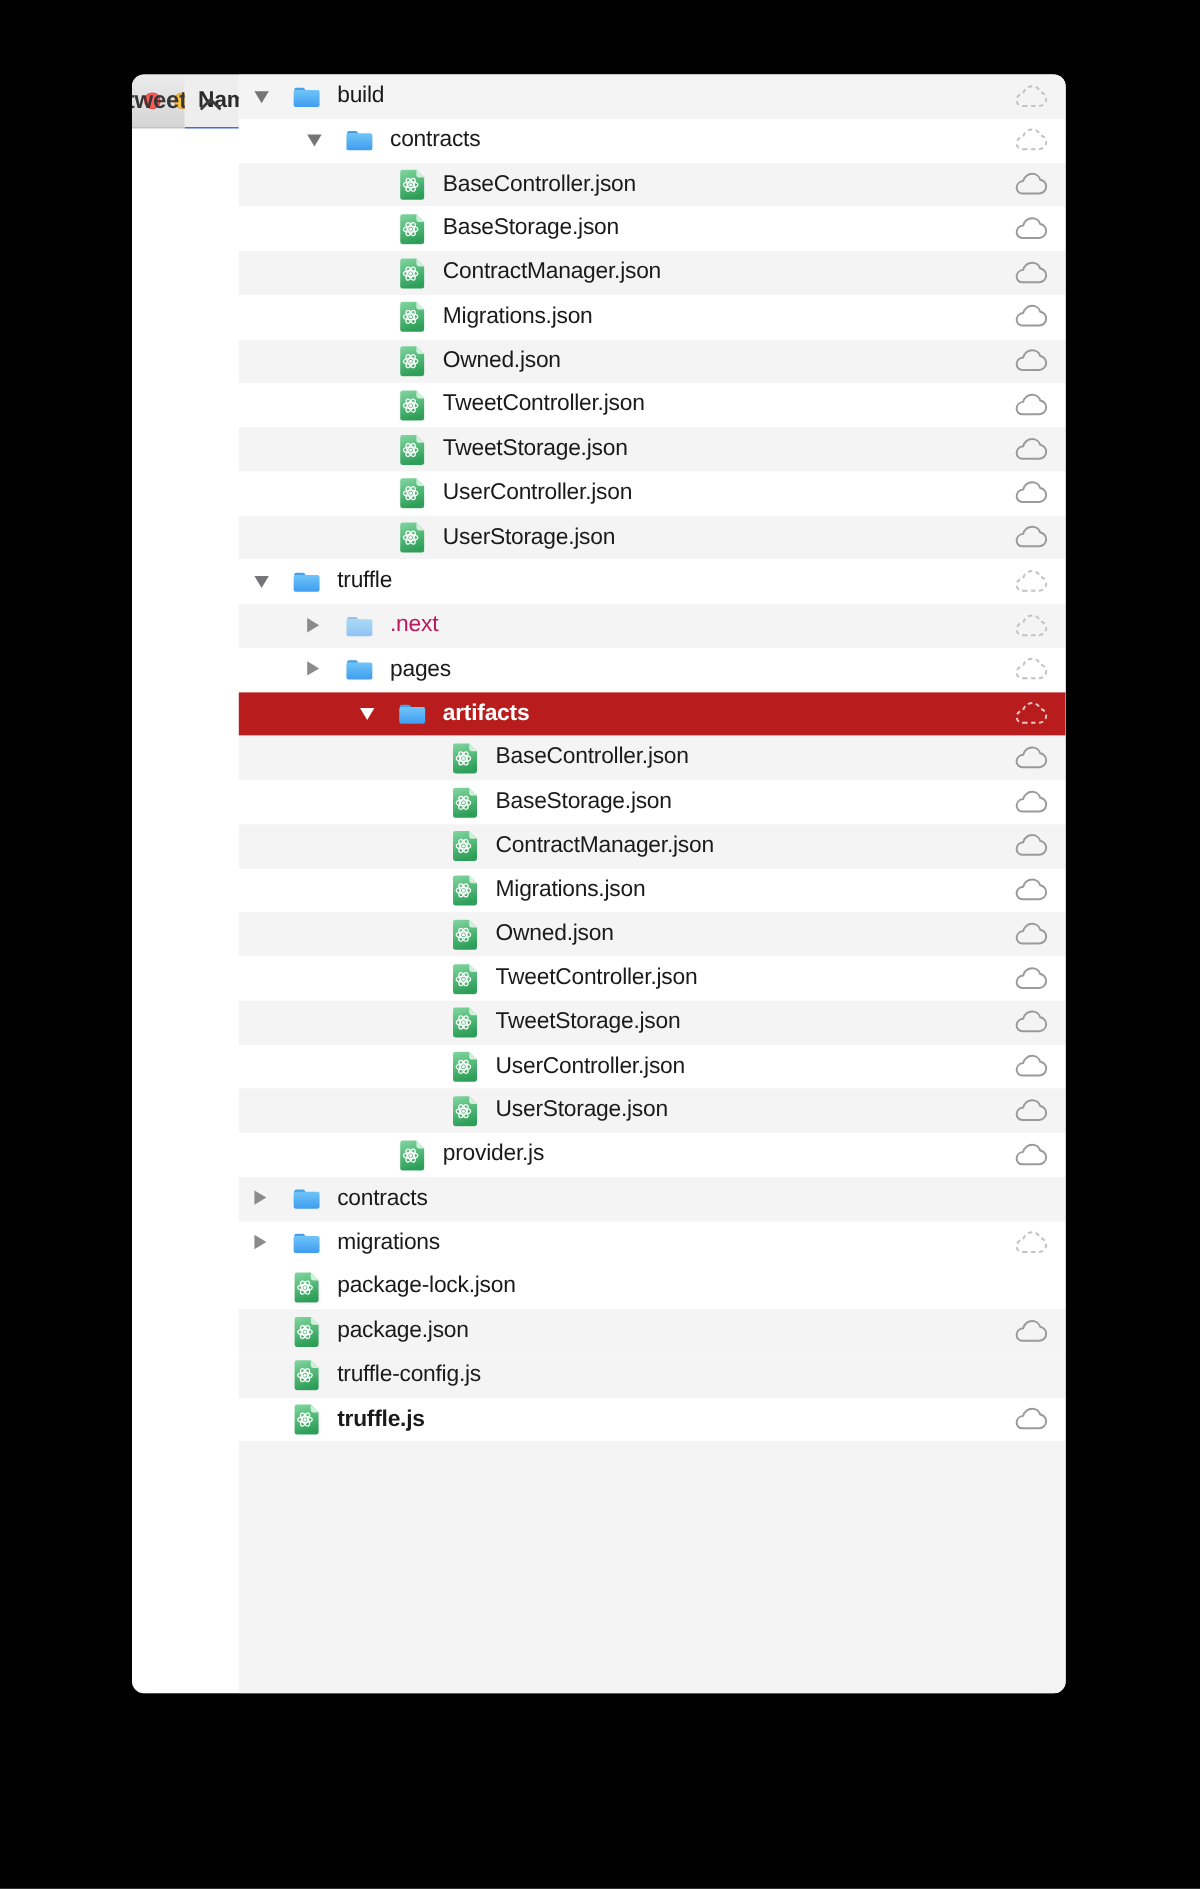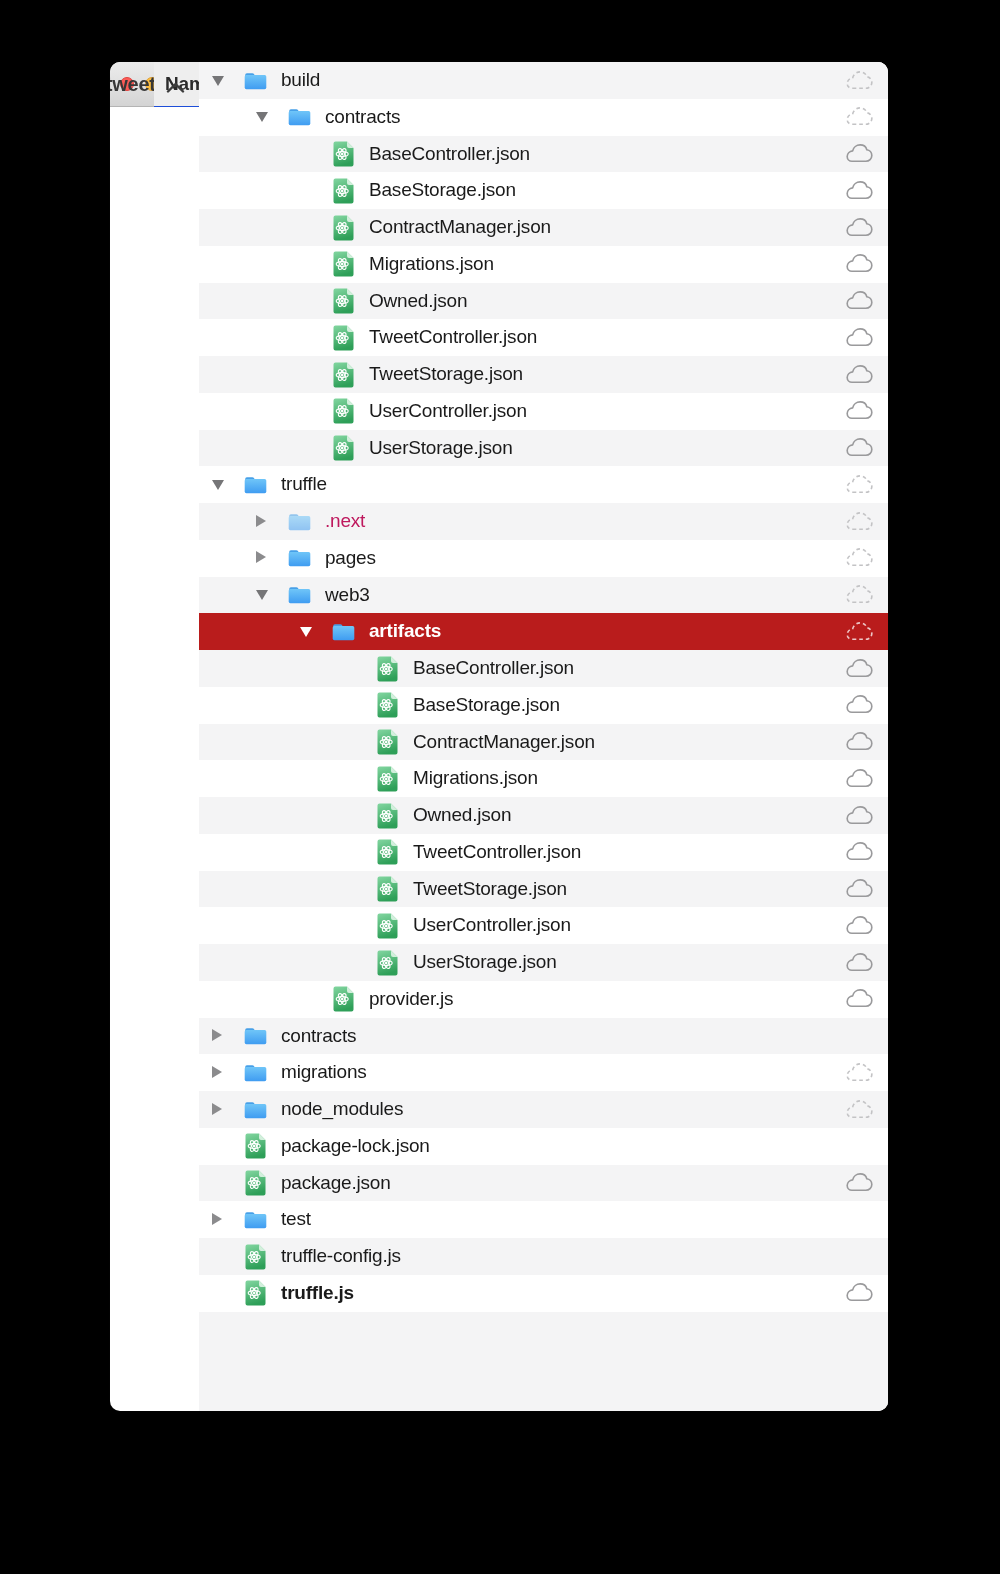--- a/index.html
+++ b/index.html
@@ -364,31 +364,20 @@
         <span class="tri closed" style="left: 56.5px;"></span>
         <span class="icon-slot" style="left: 89px; top: 9.5px;"><svg width="23" height="18" viewBox="0 0 23 18">
     <path d="M1.2,5 V2.9 a1.7,1.7 0 0 1 1.7,-1.7 h5.5 a1.7,1.7 0 0 1 1.35,.67 l1,1.3 z" fill="#47a0e8"></path>
     <rect x="0.7" y="3.1" width="21.6" height="14.1" rx="1.7" fill="url(#fgrad)"></rect>
   </svg></span>
         <span class="label" style="left: 126px;">pages</span>
         <span class="cloud dashed"><svg width="31" height="22" viewBox="0 0 34 24">
     <path d="M9.5,20 h14.5 c3.6,0 6.5,-2.9 6.5,-6.4 c0,-3.2 -2.4,-5.9 -5.5,-6.3 C24.2,4.2 21.2,2 17.7,2 c-4,0 -7.4,2.8 -8.2,6.6 C6,9 3.5,11.6 3.5,14.8 c0,2.9 2.3,5.2 5.2,5.2 Z"></path>
   </svg></span>
       </div>
-      <div class="row odd">
-        <span class="tri open" style="left: 56.5px;"></span>
-        <span class="icon-slot" style="left: 89px; top: 9.5px;"><svg width="23" height="18" viewBox="0 0 23 18">
-    <path d="M1.2,5 V2.9 a1.7,1.7 0 0 1 1.7,-1.7 h5.5 a1.7,1.7 0 0 1 1.35,.67 l1,1.3 z" fill="#47a0e8"></path>
-    <rect x="0.7" y="3.1" width="21.6" height="14.1" rx="1.7" fill="url(#fgrad)"></rect>
-  </svg></span>
-        <span class="label" style="left: 126px;">web3</span>
-        <span class="cloud dashed"><svg width="31" height="22" viewBox="0 0 34 24">
-    <path d="M9.5,20 h14.5 c3.6,0 6.5,-2.9 6.5,-6.4 c0,-3.2 -2.4,-5.9 -5.5,-6.3 C24.2,4.2 21.2,2 17.7,2 c-4,0 -7.4,2.8 -8.2,6.6 C6,9 3.5,11.6 3.5,14.8 c0,2.9 2.3,5.2 5.2,5.2 Z"></path>
-  </svg></span>
-      </div>
       <div class="row even selected">
         <span class="tri open" style="left: 100.5px;"></span>
         <span class="icon-slot" style="left: 133px; top: 9.5px;"><svg width="23" height="18" viewBox="0 0 23 18">
     <path d="M1.2,5 V2.9 a1.7,1.7 0 0 1 1.7,-1.7 h5.5 a1.7,1.7 0 0 1 1.35,.67 l1,1.3 z" fill="#47a0e8"></path>
     <rect x="0.7" y="3.1" width="21.6" height="14.1" rx="1.7" fill="url(#fgrad)"></rect>
   </svg></span>
         <span class="label" style="left: 170px;">artifacts</span>
         <span class="cloud dashed"><svg width="31" height="22" viewBox="0 0 34 24">
     <path d="M9.5,20 h14.5 c3.6,0 6.5,-2.9 6.5,-6.4 c0,-3.2 -2.4,-5.9 -5.5,-6.3 C24.2,4.2 21.2,2 17.7,2 c-4,0 -7.4,2.8 -8.2,6.6 C6,9 3.5,11.6 3.5,14.8 c0,2.9 2.3,5.2 5.2,5.2 Z"></path>
   </svg></span>
@@ -645,31 +634,20 @@
         <span class="tri closed" style="left: 12.5px;"></span>
         <span class="icon-slot" style="left: 45px; top: 9.5px;"><svg width="23" height="18" viewBox="0 0 23 18">
     <path d="M1.2,5 V2.9 a1.7,1.7 0 0 1 1.7,-1.7 h5.5 a1.7,1.7 0 0 1 1.35,.67 l1,1.3 z" fill="#47a0e8"></path>
     <rect x="0.7" y="3.1" width="21.6" height="14.1" rx="1.7" fill="url(#fgrad)"></rect>
   </svg></span>
         <span class="label" style="left: 82px;">migrations</span>
         <span class="cloud dashed"><svg width="31" height="22" viewBox="0 0 34 24">
     <path d="M9.5,20 h14.5 c3.6,0 6.5,-2.9 6.5,-6.4 c0,-3.2 -2.4,-5.9 -5.5,-6.3 C24.2,4.2 21.2,2 17.7,2 c-4,0 -7.4,2.8 -8.2,6.6 C6,9 3.5,11.6 3.5,14.8 c0,2.9 2.3,5.2 5.2,5.2 Z"></path>
   </svg></span>
       </div>
-      <div class="row odd">
-        <span class="tri closed" style="left: 12.5px;"></span>
-        <span class="icon-slot" style="left: 45px; top: 9.5px;"><svg width="23" height="18" viewBox="0 0 23 18">
-    <path d="M1.2,5 V2.9 a1.7,1.7 0 0 1 1.7,-1.7 h5.5 a1.7,1.7 0 0 1 1.35,.67 l1,1.3 z" fill="#47a0e8"></path>
-    <rect x="0.7" y="3.1" width="21.6" height="14.1" rx="1.7" fill="url(#fgrad)"></rect>
-  </svg></span>
-        <span class="label" style="left: 82px;">node_modules</span>
-        <span class="cloud dashed"><svg width="31" height="22" viewBox="0 0 34 24">
-    <path d="M9.5,20 h14.5 c3.6,0 6.5,-2.9 6.5,-6.4 c0,-3.2 -2.4,-5.9 -5.5,-6.3 C24.2,4.2 21.2,2 17.7,2 c-4,0 -7.4,2.8 -8.2,6.6 C6,9 3.5,11.6 3.5,14.8 c0,2.9 2.3,5.2 5.2,5.2 Z"></path>
-  </svg></span>
-      </div>
       <div class="row even">
         <span class="icon-slot" style="left: 46px; top: 5.5px;"><svg width="21" height="26" viewBox="0 0 21 26">
     <defs>
               <linearGradient id="ggrad" x1="0" y1="0" x2="0.25" y2="1">
       <stop offset="0" stop-color="#82d6a0"></stop>
                 <stop offset="1" stop-color="#2e9f58"></stop>
     </linearGradient>
             </defs>
     <path d="M2.5,0.5 h11.5 L20.5,7 v16.5 a2,2 0 0 1 -2,2 h-16 a2,2 0 0 1 -2,-2 v-21 a2,2 0 0 1 2,-2 z" fill="url(#ggrad)"></path>
     <path d="M14,0.5 l6.5,6.5 h-4.5 a2,2 0 0 1 -2,-2 z" fill="#d2efdc"></path>
@@ -700,28 +678,20 @@
         <ellipse rx="6" ry="2.4" transform="rotate(60)"></ellipse>
         <ellipse rx="6" ry="2.4" transform="rotate(120)"></ellipse>
       </g>
       <circle r="1.3" fill="#ffffff"></circle>
     </g>
   </svg></span>
         <span class="label" style="left: 82px;">package.json</span>
         <span class="cloud"><svg width="31" height="22" viewBox="0 0 34 24">
     <path d="M9.5,20 h14.5 c3.6,0 6.5,-2.9 6.5,-6.4 c0,-3.2 -2.4,-5.9 -5.5,-6.3 C24.2,4.2 21.2,2 17.7,2 c-4,0 -7.4,2.8 -8.2,6.6 C6,9 3.5,11.6 3.5,14.8 c0,2.9 2.3,5.2 5.2,5.2 Z"></path>
   </svg></span>
-      </div>
-      <div class="row even">
-        <span class="tri closed" style="left: 12.5px;"></span>
-        <span class="icon-slot" style="left: 45px; top: 9.5px;"><svg width="23" height="18" viewBox="0 0 23 18">
-    <path d="M1.2,5 V2.9 a1.7,1.7 0 0 1 1.7,-1.7 h5.5 a1.7,1.7 0 0 1 1.35,.67 l1,1.3 z" fill="#47a0e8"></path>
-    <rect x="0.7" y="3.1" width="21.6" height="14.1" rx="1.7" fill="url(#fgrad)"></rect>
-  </svg></span>
-        <span class="label" style="left: 82px;">test</span>
       </div>
       <div class="row odd">
         <span class="icon-slot" style="left: 46px; top: 5.5px;"><svg width="21" height="26" viewBox="0 0 21 26">
     <defs>
               <linearGradient id="ggrad" x1="0" y1="0" x2="0.25" y2="1">
       <stop offset="0" stop-color="#82d6a0"></stop>
                 <stop offset="1" stop-color="#2e9f58"></stop>
     </linearGradient>
             </defs>
     <path d="M2.5,0.5 h11.5 L20.5,7 v16.5 a2,2 0 0 1 -2,2 h-16 a2,2 0 0 1 -2,-2 v-21 a2,2 0 0 1 2,-2 z" fill="url(#ggrad)"></path>

